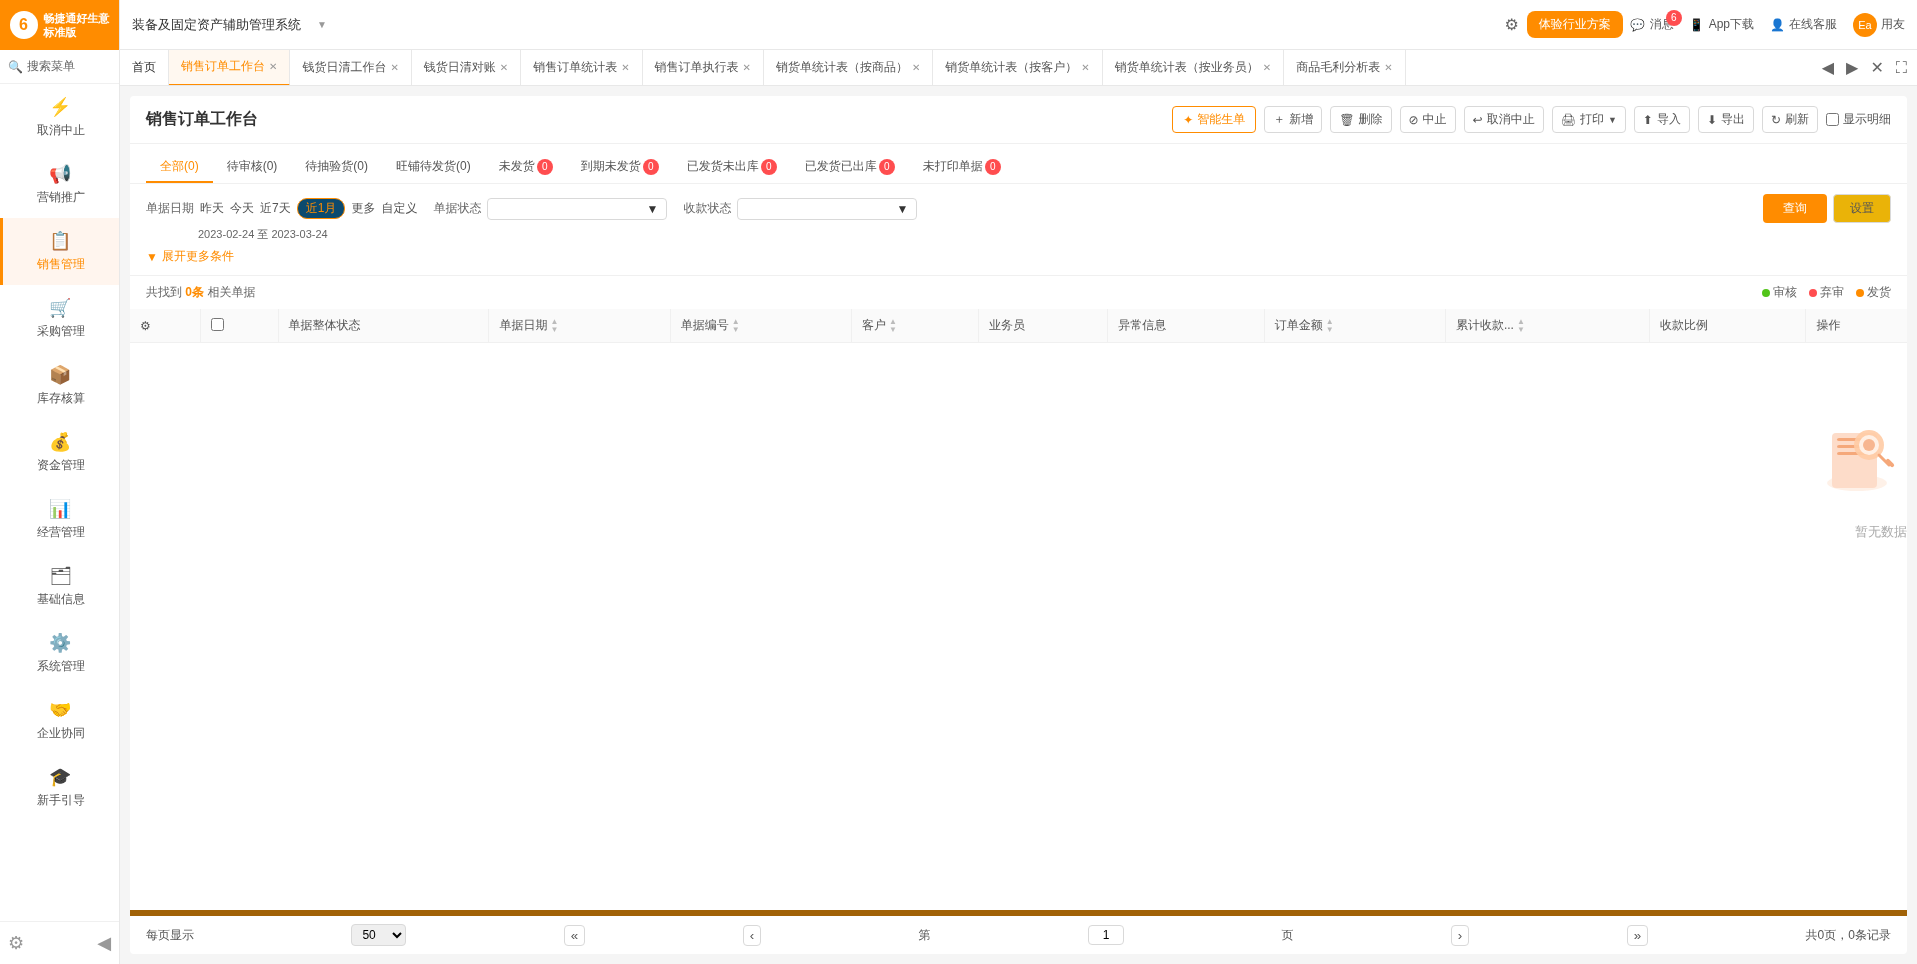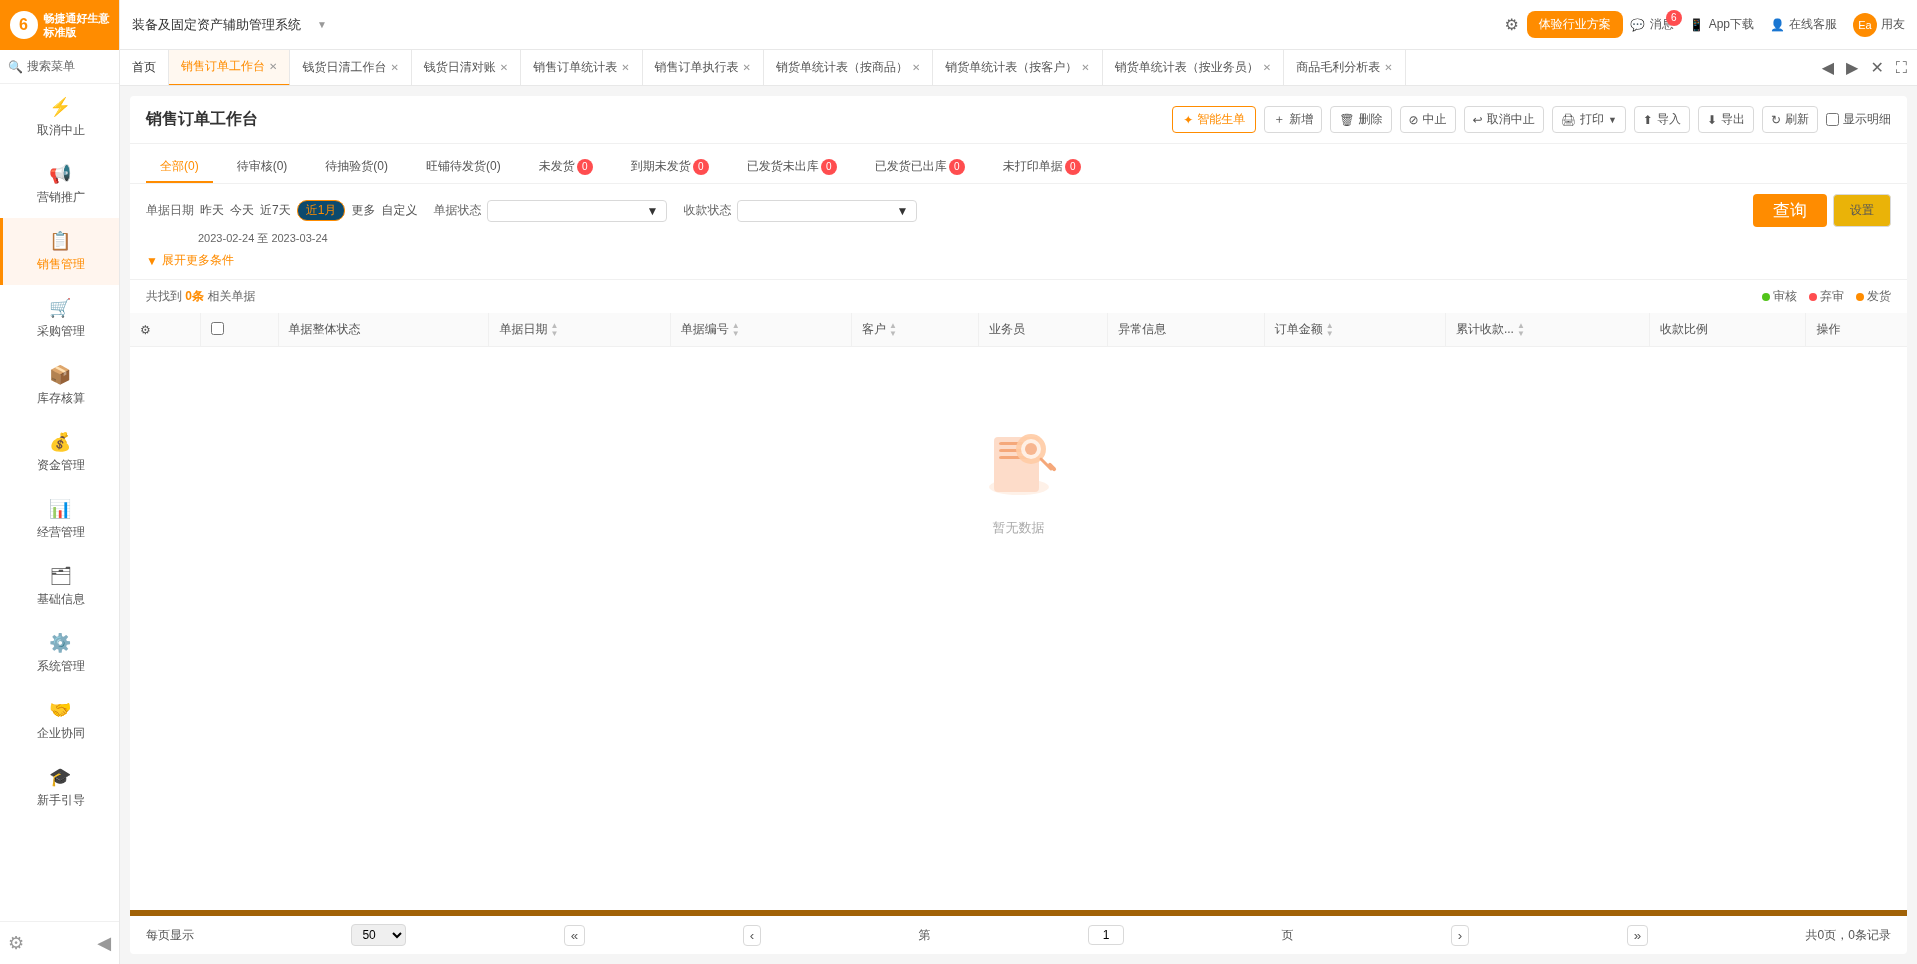--- a/index.html
+++ b/index.html
@@ -45,57 +45,57 @@
 
     
     .page-header { padding: 10px 16px; display: flex; align-items: center; justify-content: space-between; border-bottom: 1px solid #f0f0f0; }
     .page-title { font-size: 16px; font-weight: bold; color: #333; }
     .page-actions { display: flex; align-items: center; gap: 8px; }
     .btn-smart { background: #fff; color: #ff8c00; border: 1px solid #ff8c00; border-radius: 4px; padding: 4px 10px; font-size: 12px; cursor: pointer; display: flex; align-items: center; gap: 4px; }
     .btn-action { background: #fff; color: #555; border: 1px solid #d9d9d9; border-radius: 4px; padding: 4px 8px; font-size: 12px; cursor: pointer; display: flex; align-items: center; gap: 4px; }
     .checkbox-label { display: flex; align-items: center; gap: 4px; font-size: 12px; color: #555; cursor: pointer; }
 
     
-    .sub-tabs { display: flex; padding: 8px 16px 0; gap: 10px; border-bottom: 1px solid #f0f0f0; }
+    .sub-tabs { display: flex; padding: 8px 16px 0; gap: 0; border-bottom: 1px solid #f0f0f0; }
     .sub-tab { padding: 6px 14px; font-size: 12px; color: #555; cursor: pointer; border-bottom: 2px solid transparent; white-space: nowrap; }
     .sub-tab.active { color: #ff8c00; border-bottom: 2px solid #ff8c00; }
     .sub-tab .count-badge { display: inline-block; background: #ff4d4f; color: #fff; border-radius: 8px; padding: 0 4px; font-size: 10px; min-width: 16px; text-align: center; line-height: 16px; margin-left: 2px; }
 
     
     .filter-area { padding: 10px 16px; border-bottom: 1px solid #f0f0f0; }
     .filter-row { display: flex; align-items: center; gap: 16px; flex-wrap: wrap; }
     .filter-item { display: flex; align-items: center; gap: 6px; font-size: 12px; color: #333; }
     .filter-label { color: #666; white-space: nowrap; }
     .filter-date-links { display: flex; gap: 6px; align-items: center; }
     .filter-date-link { color: #555; cursor: pointer; font-size: 12px; }
     .filter-date-link.active { color: #ff8c00; background: #0c4a6e; border: 1px solid #ff8c00; border-radius: 10px; padding: 1px 8px; }
     .filter-select { border: 1px solid #d9d9d9; border-radius: 4px; padding: 3px 8px; font-size: 12px; color: #333; min-width: 120px; display: flex; align-items: center; justify-content: space-between; cursor: pointer; background: #fff; }
     .filter-select-wide { min-width: 180px; }
     .expand-btn { color: #ff8c00; cursor: pointer; font-size: 12px; display: flex; align-items: center; gap: 4px; margin: 6px 0 0 0; }
-    .btn-query { background: #ff8c00; color: #fff; border: none; border-radius: 4px; padding: 5px 20px; font-size: 17px; cursor: pointer; }
+    .btn-query { background: #ff8c00; color: #fff; border: none; border-radius: 4px; padding: 5px 20px; font-size: 12px; cursor: pointer; }
     .btn-set { background: #eab308; color: #555; border: 1px solid #d9d9d9; border-radius: 4px; padding: 5px 16px; font-size: 12px; cursor: pointer; }
 
     
     .table-info { padding: 8px 16px; display: flex; align-items: flex-start; justify-content: space-between; font-size: 12px; color: #666; }
     .table-info-actions { display: flex; gap: 12px; }
     .table-info-action { color: #666; cursor: pointer; font-size: 12px; display: flex; align-items: center; gap: 3px; }
     .table-info-action .dot { width: 8px; height: 8px; border-radius: 50%; display: inline-block; }
     .dot-green { background: #52c41a; }
     .dot-red { background: #ff4d4f; }
     .dot-orange { background: #ff8c00; }
     .table-wrap { flex: 1; overflow: auto; }
     table { width: 100%; border-collapse: collapse; font-size: 12px; }
     thead tr { background: #fafafa; border-bottom: 1px solid #f0f0f0; }
     thead th { padding: 8px 10px; text-align: left; color: #555; font-weight: 500; border-right: 1px solid #f0f0f0; white-space: nowrap; }
     thead th:last-child { border-right: none; }
     .th-sort { display: flex; align-items: center; gap: 3px; cursor: pointer; }
     .sort-arrows { display: flex; flex-direction: column; font-size: 8px; color: #bbb; line-height: 1; }
 
     
-    .empty-state { flex: 1; display: flex; flex-direction: column; align-items: center; justify-content: center; color: #aaa; gap: 12px; padding: 60px 0; }
+    .empty-state { flex: 1; display: flex; flex-direction: column; align-items: flex-end; justify-content: center; color: #aaa; gap: 20px; padding: 60px 0; }
     .empty-text { font-size: 13px; color: #aaa; }
 
     
     .pagination { padding: 8px 16px; display: flex; align-items: center; justify-content: space-between; gap: 8px; border-top: 6px solid #a16207; font-size: 12px; color: #555; }
     .pagination-select { border: 1px solid #d9d9d9; border-radius: 4px; padding: 2px 6px; font-size: 12px; }
     .pagination-btn { border: 1px solid #d9d9d9; background: #fff; border-radius: 4px; padding: 2px 6px; cursor: pointer; color: #555; }
     .pagination-input { border: 1px solid #d9d9d9; border-radius: 4px; width: 36px; padding: 2px 6px; text-align: center; font-size: 12px; }
 
     
     ::-webkit-scrollbar { width: 6px; height: 6px; }

